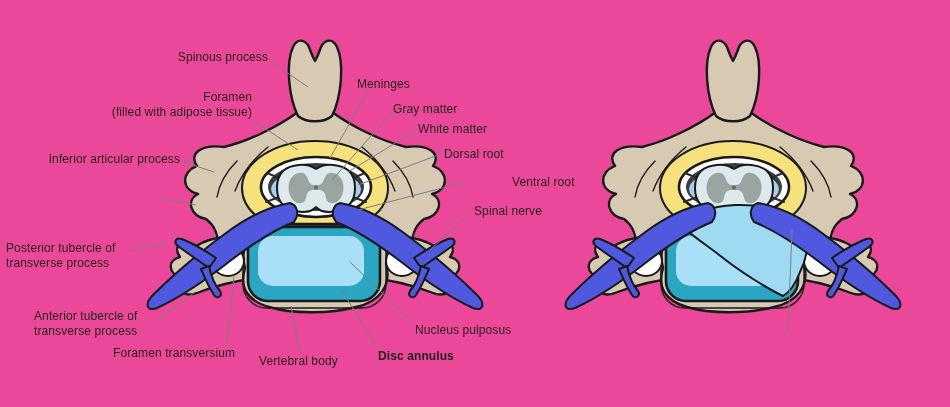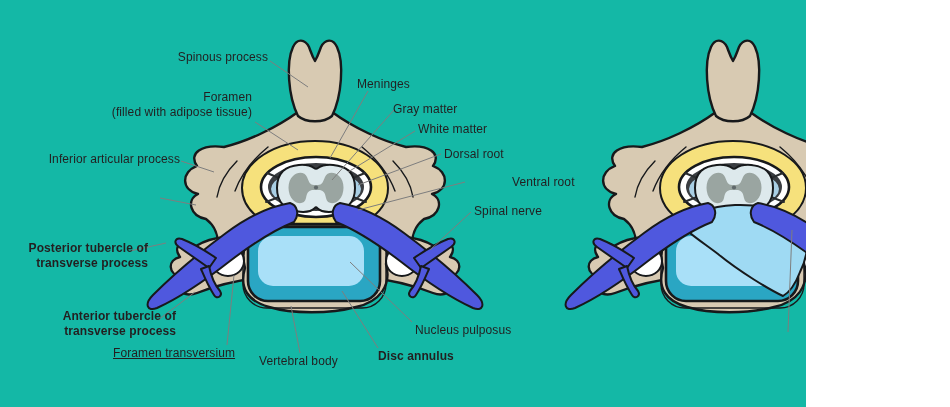--- a/index.html
+++ b/index.html
@@ -1,31 +1,31 @@
 <!DOCTYPE html>
 <html><head>
 <meta charset="utf-8">
 <style>
   html,body{margin:0;padding:0;background:#ffffff;}
-  .stage{position:relative;width:806px;height:407px;background:#14b8a6;overflow:hidden;
+  .stage{position:relative;width:950px;height:407px;background:#ec4899;overflow:hidden;
          font-family:"Liberation Sans", sans-serif;}
   .stage svg{position:absolute;left:0;top:0;}
   .lbl{position:absolute;font-size:12px;line-height:15px;color:#231f20;
        white-space:pre-line;letter-spacing:0.1px;}
   .nw{white-space:nowrap;}
   .ra{text-align:right;}
-  .ca{text-align:right;font-weight:bold;}
+  .ca{text-align:left;}
   
   #lbl-spinous{left:118px;top:50px;width:150px;}
   #lbl-foramen{left:100px;top:90px;width:152px;}
   #lbl-inferior{left:8px;top:152px;width:172px;}
   #lbl-superior{left:0px;top:189px;width:158px;}
   #lbl-posterior{left:6px;top:241px;width:142px;}
   #lbl-anterior{left:34px;top:309px;width:142px;}
-  #lbl-foramen-trans{left:113px;top:346px;text-decoration:underline;}
+  #lbl-foramen-trans{left:113px;top:346px;}
   #lbl-vertebral-body{left:259px;top:354px;}
   #lbl-disc-annulus{left:378px;top:349px;font-weight:bold;}
   #lbl-nucleus{left:415px;top:323px;}
   #lbl-spinal-nerve{left:474px;top:204px;}
   #lbl-ventral-root{left:468px;top:175px;margin-left:44px;}
   #lbl-dorsal-root{left:444px;top:147px;}
   #lbl-white-matter{left:418px;top:122px;}
   #lbl-gray-matter{left:393px;top:102px;}
   #lbl-meninges{left:357px;top:77px;}
   #lbl-herniated{left:693px;top:332px;width:162px;}

